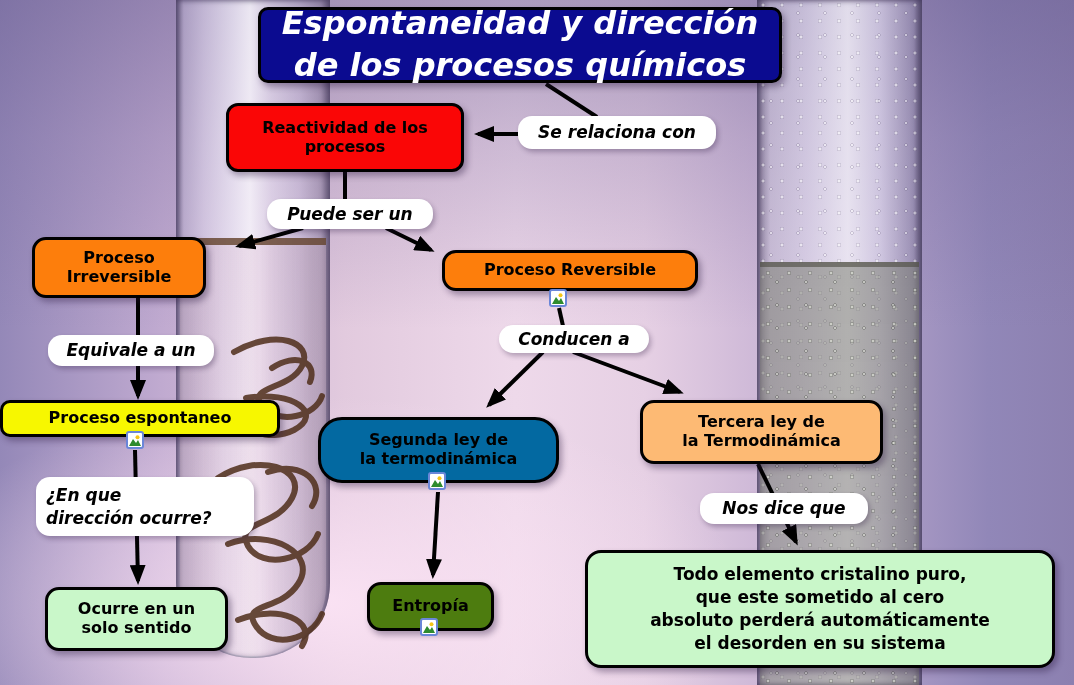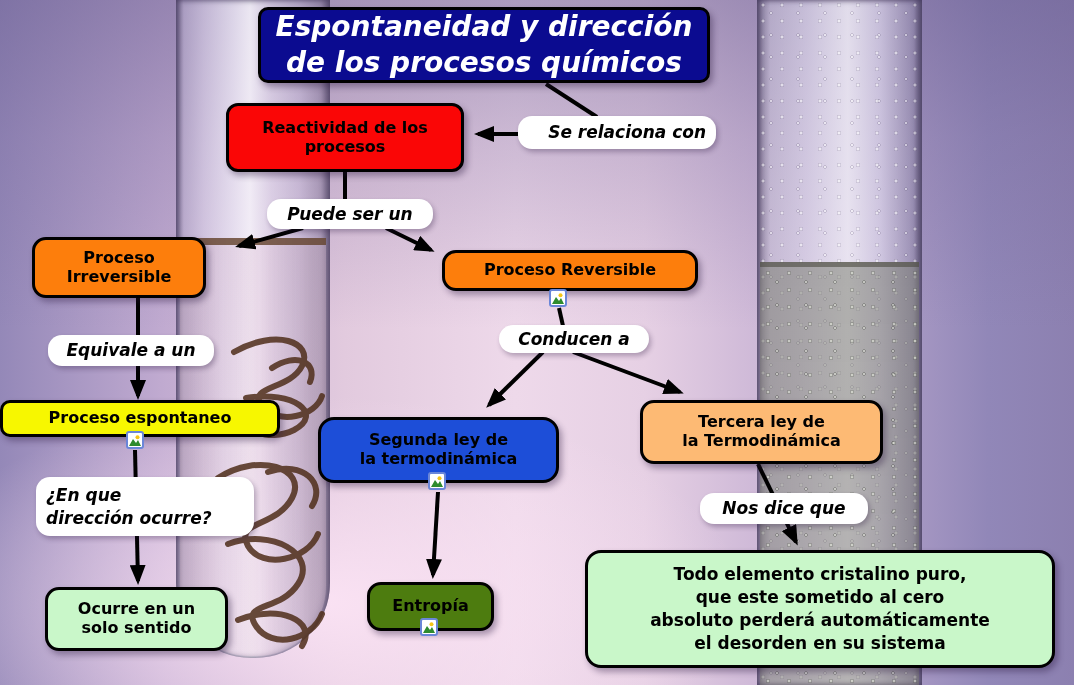--- a/index.html
+++ b/index.html
@@ -59,42 +59,42 @@
   
   .connectors{position:absolute; left:0; top:0; z-index:1;}
   
   .node{
     position:absolute; z-index:3; box-sizing:border-box;
     border:3px solid #000; display:flex; align-items:center; justify-content:center;
     font-weight:bold; text-align:center; color:#000;
     white-space:pre-line; line-height:1.18; font-size:16px;
     box-shadow:3px 4px 6px rgba(40,20,60,0.38);
   }
-  .n-title{left:258px; top:7px; width:452px; height:76px; background:#0b0b90; color:#fff;
-           border-radius:10px; font-size:28px; font-style:italic; line-height:1.3;justify-content:center;}
+  .n-title{left:258px; top:7px; width:524px; height:76px; background:#0b0b90; color:#fff;
+           border-radius:10px; font-size:32px; font-style:italic; line-height:1.3;justify-content:center;}
   .n-react{left:226px; top:103px; width:238px; height:69px; background:#fa0606; border-radius:12px;}
   .n-irrev{left:32px;  top:237px; width:174px; height:61px; background:#fd7e0c; border-radius:14px;}
   .n-rev  {left:442px; top:250px; width:256px; height:41px; background:#fd7e0c; border-radius:14px;}
   .n-espo {left:0px;   top:400px; width:280px; height:37px; background:#f7f700; border-radius:10px;}
-  .n-seg  {left:318px; top:417px; width:241px; height:66px; background:#1d4ed8; border-radius:16px;}
+  .n-seg  {left:318px; top:417px; width:241px; height:66px; background:#0369a1; border-radius:24px;}
   .n-ter  {left:640px; top:400px; width:243px; height:64px; background:#fdba74; border-radius:14px;}
   .n-sent {left:45px;  top:587px; width:183px; height:64px; background:#c9f7c9; border-radius:14px;align-items:center;}
   .n-entr {left:367px; top:582px; width:127px; height:49px; background:#4d7c0f; border-radius:14px;}
   .n-crist{left:585px; top:550px; width:470px; height:118px; background:#c9f7c9; border-radius:16px;
            font-size:17px; line-height:1.35;}
   
   .link-label{
     position:absolute; z-index:3; box-sizing:border-box;
     background:#fff; border-radius:14px; color:#000;
     display:flex; align-items:center; justify-content:center;
     font-weight:bold; font-style:italic; font-size:17px; line-height:1.3;
     white-space:pre-line; padding:2px 10px;
     box-shadow:2px 3px 5px rgba(40,20,60,0.3);
   }
-  .l-serel{left:518px; top:116px; width:198px; height:33px;justify-content:flex-end;}
+  .l-serel{left:518px; top:116px; width:198px; height:33px;}
   .l-puede{left:267px; top:199px; width:166px; height:30px;}
   .l-equiv{left:48px;  top:335px; width:166px; height:31px;}
   .l-cond {left:499px; top:325px; width:150px; height:28px;}
   .l-dir  {left:36px;  top:477px; width:218px; height:59px; justify-content:flex-start; text-align:left;}
   .l-def  {left:378px; top:514px; width:122px; height:30px;}
   .l-nos  {left:700px; top:493px; width:168px; height:31px;}
   
   .res-icon{
     position:absolute; z-index:4; width:18px; height:18px; box-sizing:border-box;
     background:#fff; border:2px solid #6a86d8; border-radius:3px;

